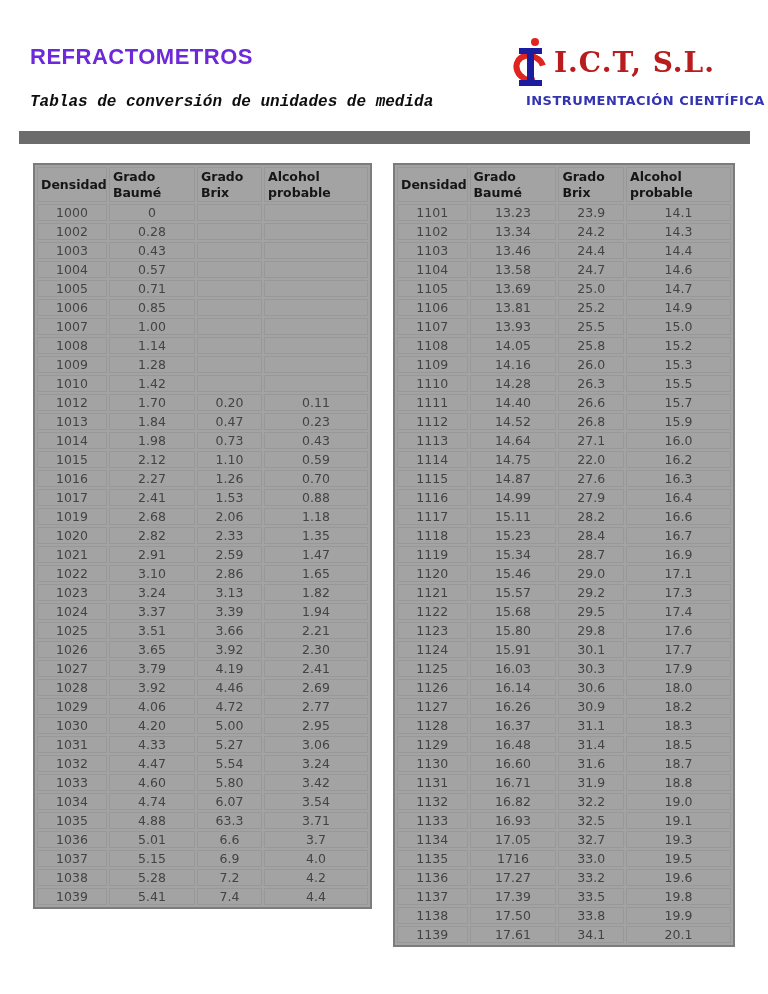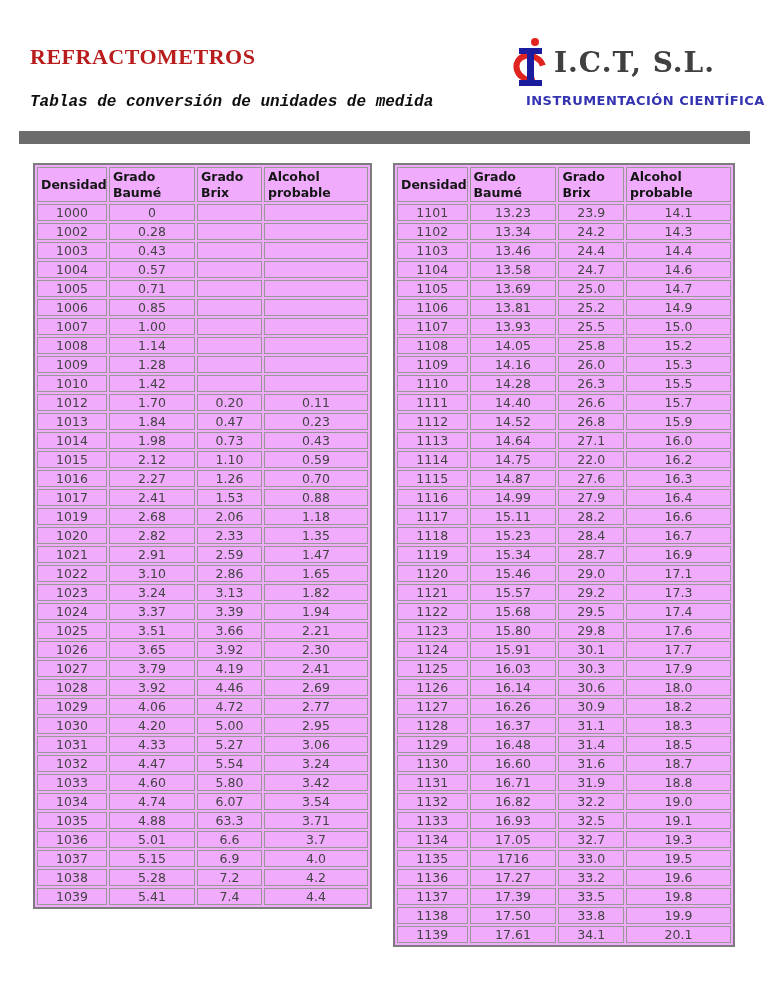--- a/index.html
+++ b/index.html
@@ -2,23 +2,23 @@
 <html><head>
 <meta charset="utf-8">
 <style>
   html,body{margin:0;padding:0;}
   body{
     width:768px;height:994px;background:#ffffff;position:relative;
     font-family:"DejaVu Sans", sans-serif;overflow:hidden;
   }
   .page-title{
     position:absolute;left:30px;top:44px;
-    font-family:Liberation Serif, serif;
+    font-family:Liberation Sans, sans-serif;
     font-size:22px;font-weight:bold;letter-spacing:0.5px;
-    color:#b91c1c;
+    color:#6d28d9;
   }
   .subtitle{
     position:absolute;left:30px;top:93px;
     font-family:Liberation Mono, monospace;
     font-size:16px;font-weight:bold;font-style:italic;color:#0e0e0e;
   }
   .divider-bar{
     position:absolute;left:19px;top:131px;width:731px;height:13px;
     background:#6c6c6c;
   }
@@ -31,33 +31,33 @@
     position:absolute;left:-1px;top:15px;width:22px;height:18px;
     border:6px solid #e02520;border-right-color:transparent;border-radius:50%;
     transform:rotate(28deg);z-index:1;
   }
   .sym-top,.sym-stem,.sym-bot{position:absolute;background:#1c1c9e;z-index:2;}
   .sym-top{left:5px;top:10px;width:23px;height:6px;}
   .sym-stem{left:13px;top:10px;width:7px;height:38px;}
   .sym-bot{left:5px;top:42px;width:23px;height:6px;}
   .logo-name{
     font-family:"DejaVu Serif", serif;font-weight:bold;
-    font-size:28px;line-height:1.1;color:#404040;letter-spacing:1px;
+    font-size:28px;line-height:1.1;color:#b91c1c;letter-spacing:1px;
     margin-left:4px;margin-top:10px;white-space:nowrap;
   }
   .logo-tagline{
     margin-top:3px;margin-left:12px;
     font-size:13px;font-weight:bold;color:#3434b2;letter-spacing:0.45px;
     white-space:nowrap;
   }
   
   .conv-table{
     position:absolute;top:163px;
     border-collapse:separate;border-spacing:2px;
-    border:2px solid #7c7c7c;background:#f0abfc;
+    border:2px solid #7c7c7c;background:#a3a3a3;
     table-layout:fixed;
   }
   #left-table{left:33px;width:339px;}
   #right-table{left:393px;width:342px;}
   .conv-table th{
     border:1px solid #989898;
     font-size:12.5px;font-weight:bold;color:#161616;
     text-align:left;vertical-align:middle;
     padding:1px 3px;line-height:1.25;height:30px;
     white-space:pre-line;

